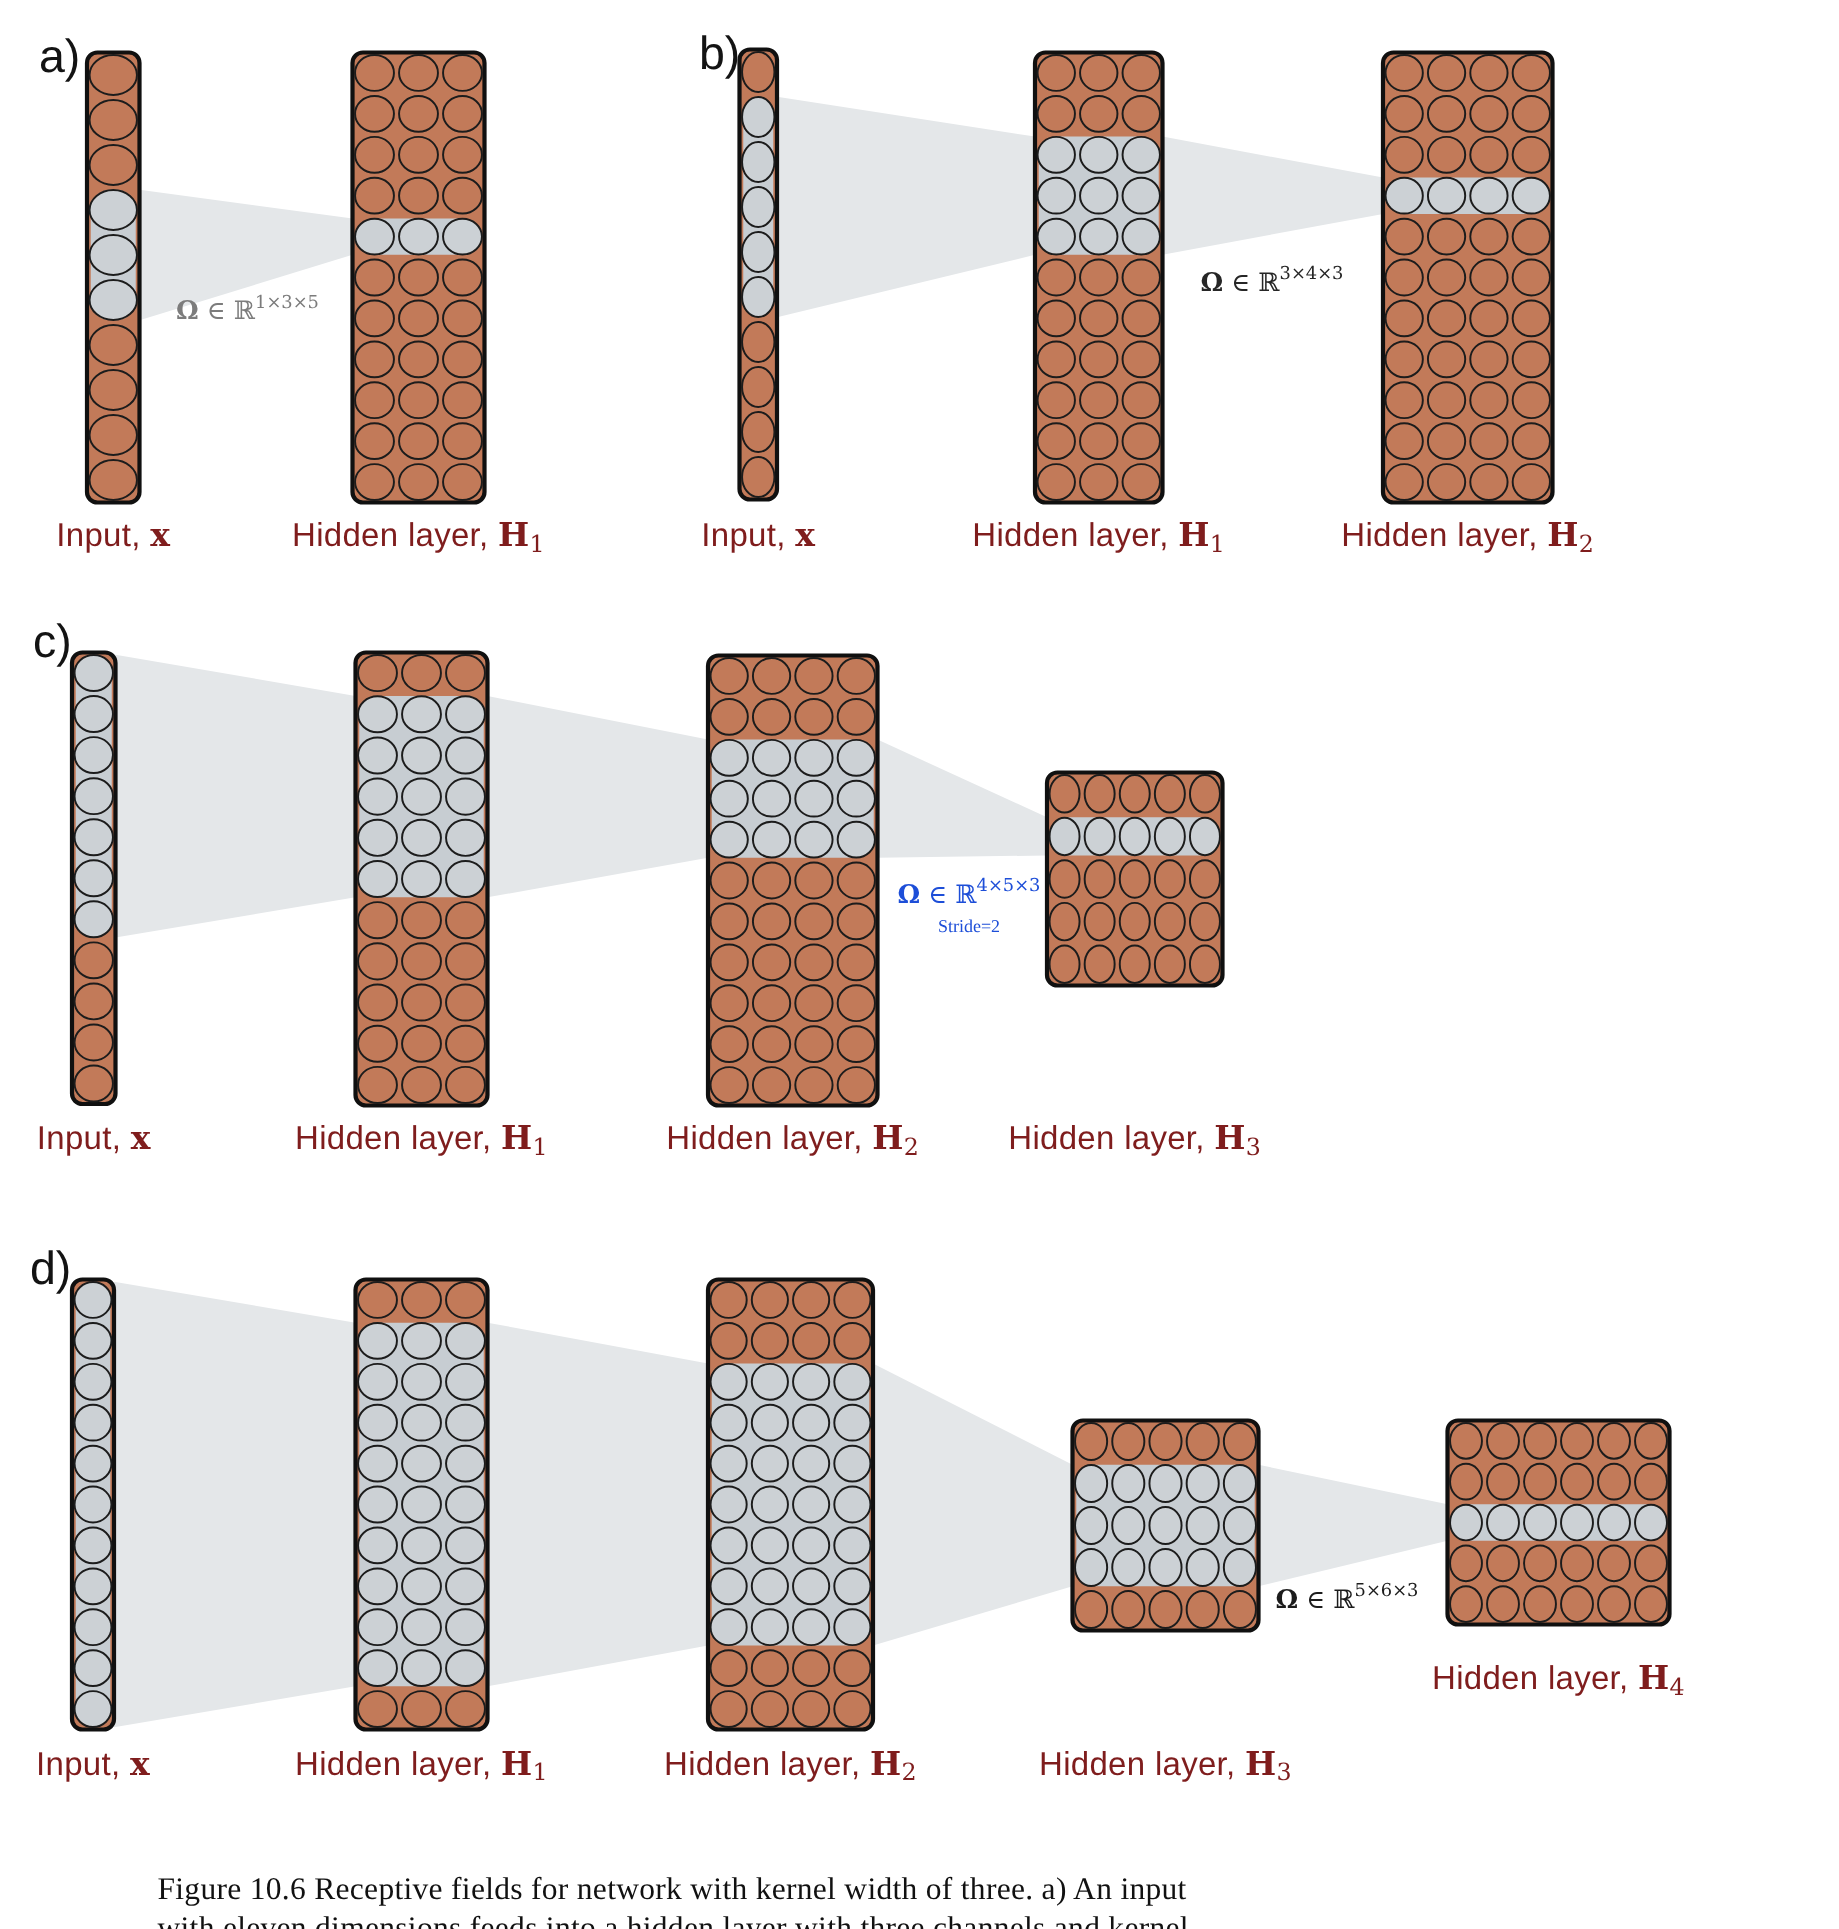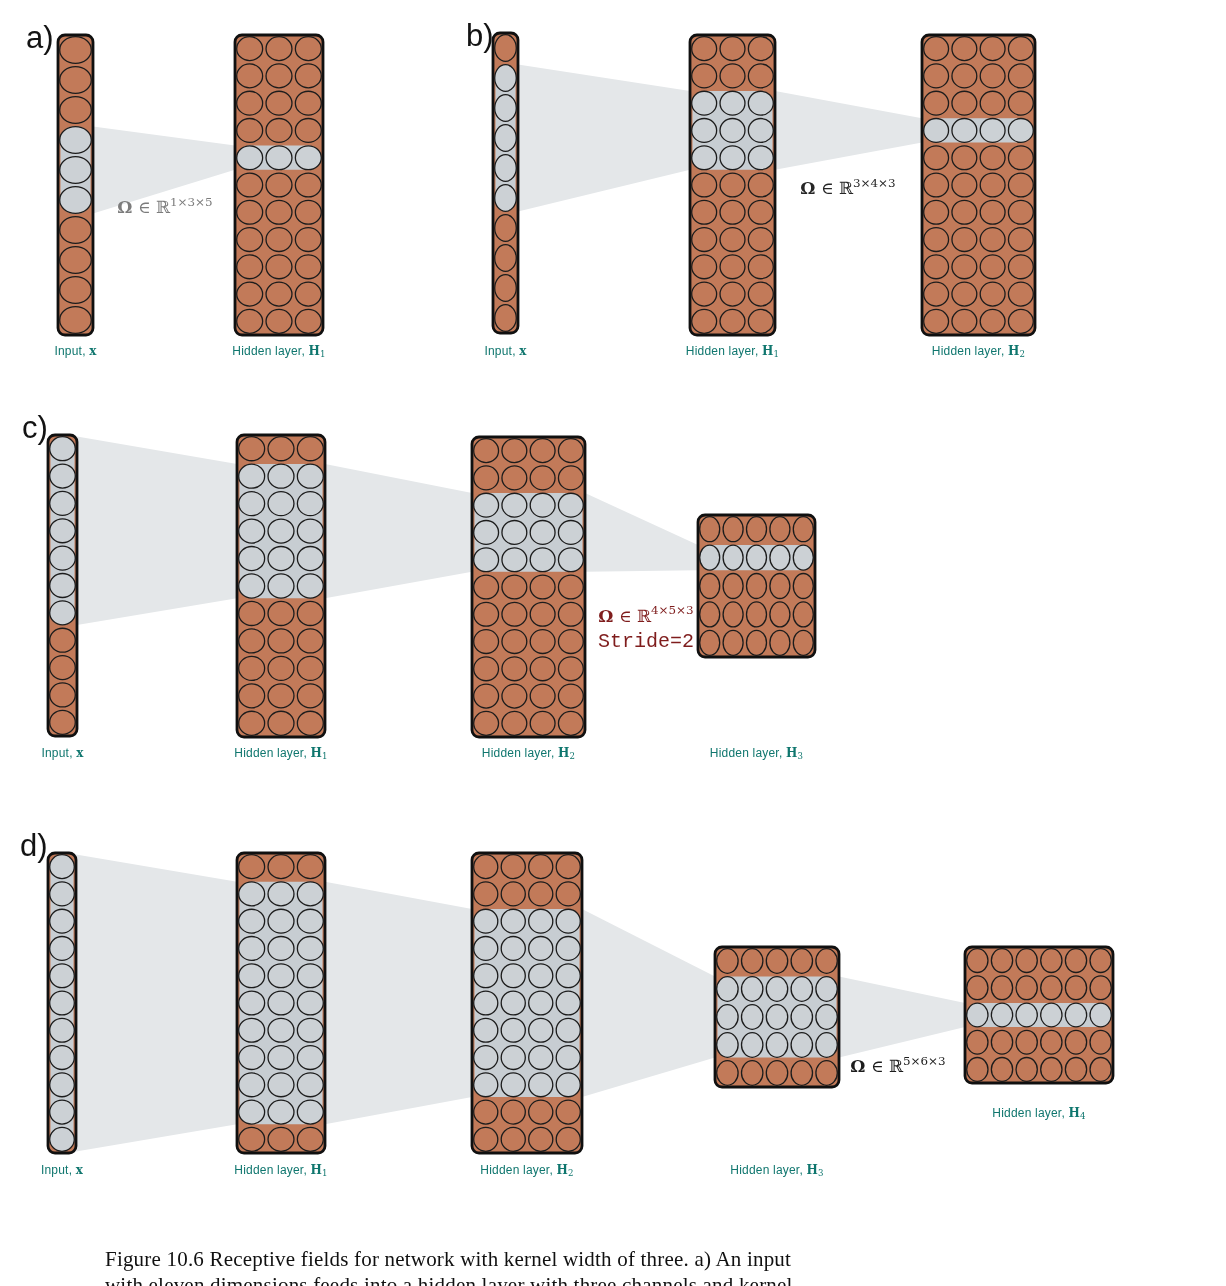--- a/index.html
+++ b/index.html
@@ -8,32 +8,32 @@
     background:#ffffff;font-family:"Liberation Sans",sans-serif;
   }
   #stage{position:absolute;left:0;top:0;width:1226px;height:1286px;}
   svg{position:absolute;left:0;top:0;}
   .panel-tag{
     position:absolute;font-family:"Liberation Sans",sans-serif;
     font-size:31px;color:#131313;line-height:1;
   }
   .layer-label{
     position:absolute;transform:translateX(-50%);white-space:nowrap;
-    font-size:12px;color:#0f766e;letter-spacing:.2px;
+    font-size:22px;color:#7f1d1d;letter-spacing:.2px;
   }
   .layer-label .msym{font-family:"DejaVu Serif",serif;font-weight:bold;}
   .layer-label sub{font-family:"DejaVu Serif",serif;font-size:.72em;vertical-align:-0.25em;}
   .kernel-label{
     position:absolute;transform:translate(-50%,-50%);white-space:nowrap;
     font-family:"DejaVu Serif",serif;font-size:17px;text-align:center;line-height:1.35;
   }
   .kernel-label .omega{font-weight:bold;}
   .kernel-label sup{font-size:.7em;position:relative;top:-.1em;}
   .kernel-label .stride{
-    font-family:Liberation Mono, monospace;font-size:20px;display:block;
+    font-family:Liberation Serif, serif;font-size:12px;display:block;
   }
   .figure-caption{
     position:absolute;left:105px;top:1246px;width:1060px;
     font-family:"Liberation Serif",serif;font-size:21px;line-height:26px;
     color:#111;letter-spacing:.2px;
   }
   .figure-caption .cap-title{font-weight:normal;}
 </style>
 </head>
 <body>
@@ -501,21 +501,21 @@
       <div class="panel-tag" style="left: 466px; top: 20px;">b)</div>
       <div class="layer-label" style="left: 505.5px; top: 344px;"><span>Input, </span><span class="msym">x</span></div>
       <div class="layer-label" style="left: 732.5px; top: 344px;"><span>Hidden layer, </span><span class="msym">H</span><sub>1</sub></div>
       <div class="layer-label" style="left: 978.5px; top: 344px;"><span>Hidden layer, </span><span class="msym">H</span><sub>2</sub></div>
       <div class="kernel-label" style="left: 848px; top: 188px; color: rgb(38, 38, 38);"><span class="omega">Ω</span><span> ∈ ℝ</span><sup>3×4×3</sup></div>
       <div class="panel-tag" style="left: 22px; top: 412px;">c)</div>
       <div class="layer-label" style="left: 62.5px; top: 746px;"><span>Input, </span><span class="msym">x</span></div>
       <div class="layer-label" style="left: 281px; top: 746px;"><span>Hidden layer, </span><span class="msym">H</span><sub>1</sub></div>
       <div class="layer-label" style="left: 528.5px; top: 746px;"><span>Hidden layer, </span><span class="msym">H</span><sub>2</sub></div>
       <div class="layer-label" style="left: 756.5px; top: 746px;"><span>Hidden layer, </span><span class="msym">H</span><sub>3</sub></div>
-      <div class="kernel-label" style="left: 646px; top: 629px; color: #7f1d1d;"><span class="omega">Ω</span><span> ∈ ℝ</span><sup>4×5×3</sup><span class="stride">Stride=2</span></div>
+      <div class="kernel-label" style="left: 646px; top: 604px; color: #1d4ed8;"><span class="omega">Ω</span><span> ∈ ℝ</span><sup>4×5×3</sup><span class="stride">Stride=2</span></div>
       <div class="panel-tag" style="left: 20px; top: 830px;">d)</div>
       <div class="layer-label" style="left: 62px; top: 1163px;"><span>Input, </span><span class="msym">x</span></div>
       <div class="layer-label" style="left: 281px; top: 1163px;"><span>Hidden layer, </span><span class="msym">H</span><sub>1</sub></div>
       <div class="layer-label" style="left: 527px; top: 1163px;"><span>Hidden layer, </span><span class="msym">H</span><sub>2</sub></div>
       <div class="layer-label" style="left: 777px; top: 1163px;"><span>Hidden layer, </span><span class="msym">H</span><sub>3</sub></div>
       <div class="layer-label" style="left: 1039px; top: 1106px;"><span>Hidden layer, </span><span class="msym">H</span><sub>4</sub></div>
       <div class="kernel-label" style="left: 898px; top: 1066px; color: rgb(28, 28, 28);"><span class="omega">Ω</span><span> ∈ ℝ</span><sup>5×6×3</sup></div>
     </div>
 
   <div class="figure-caption">

